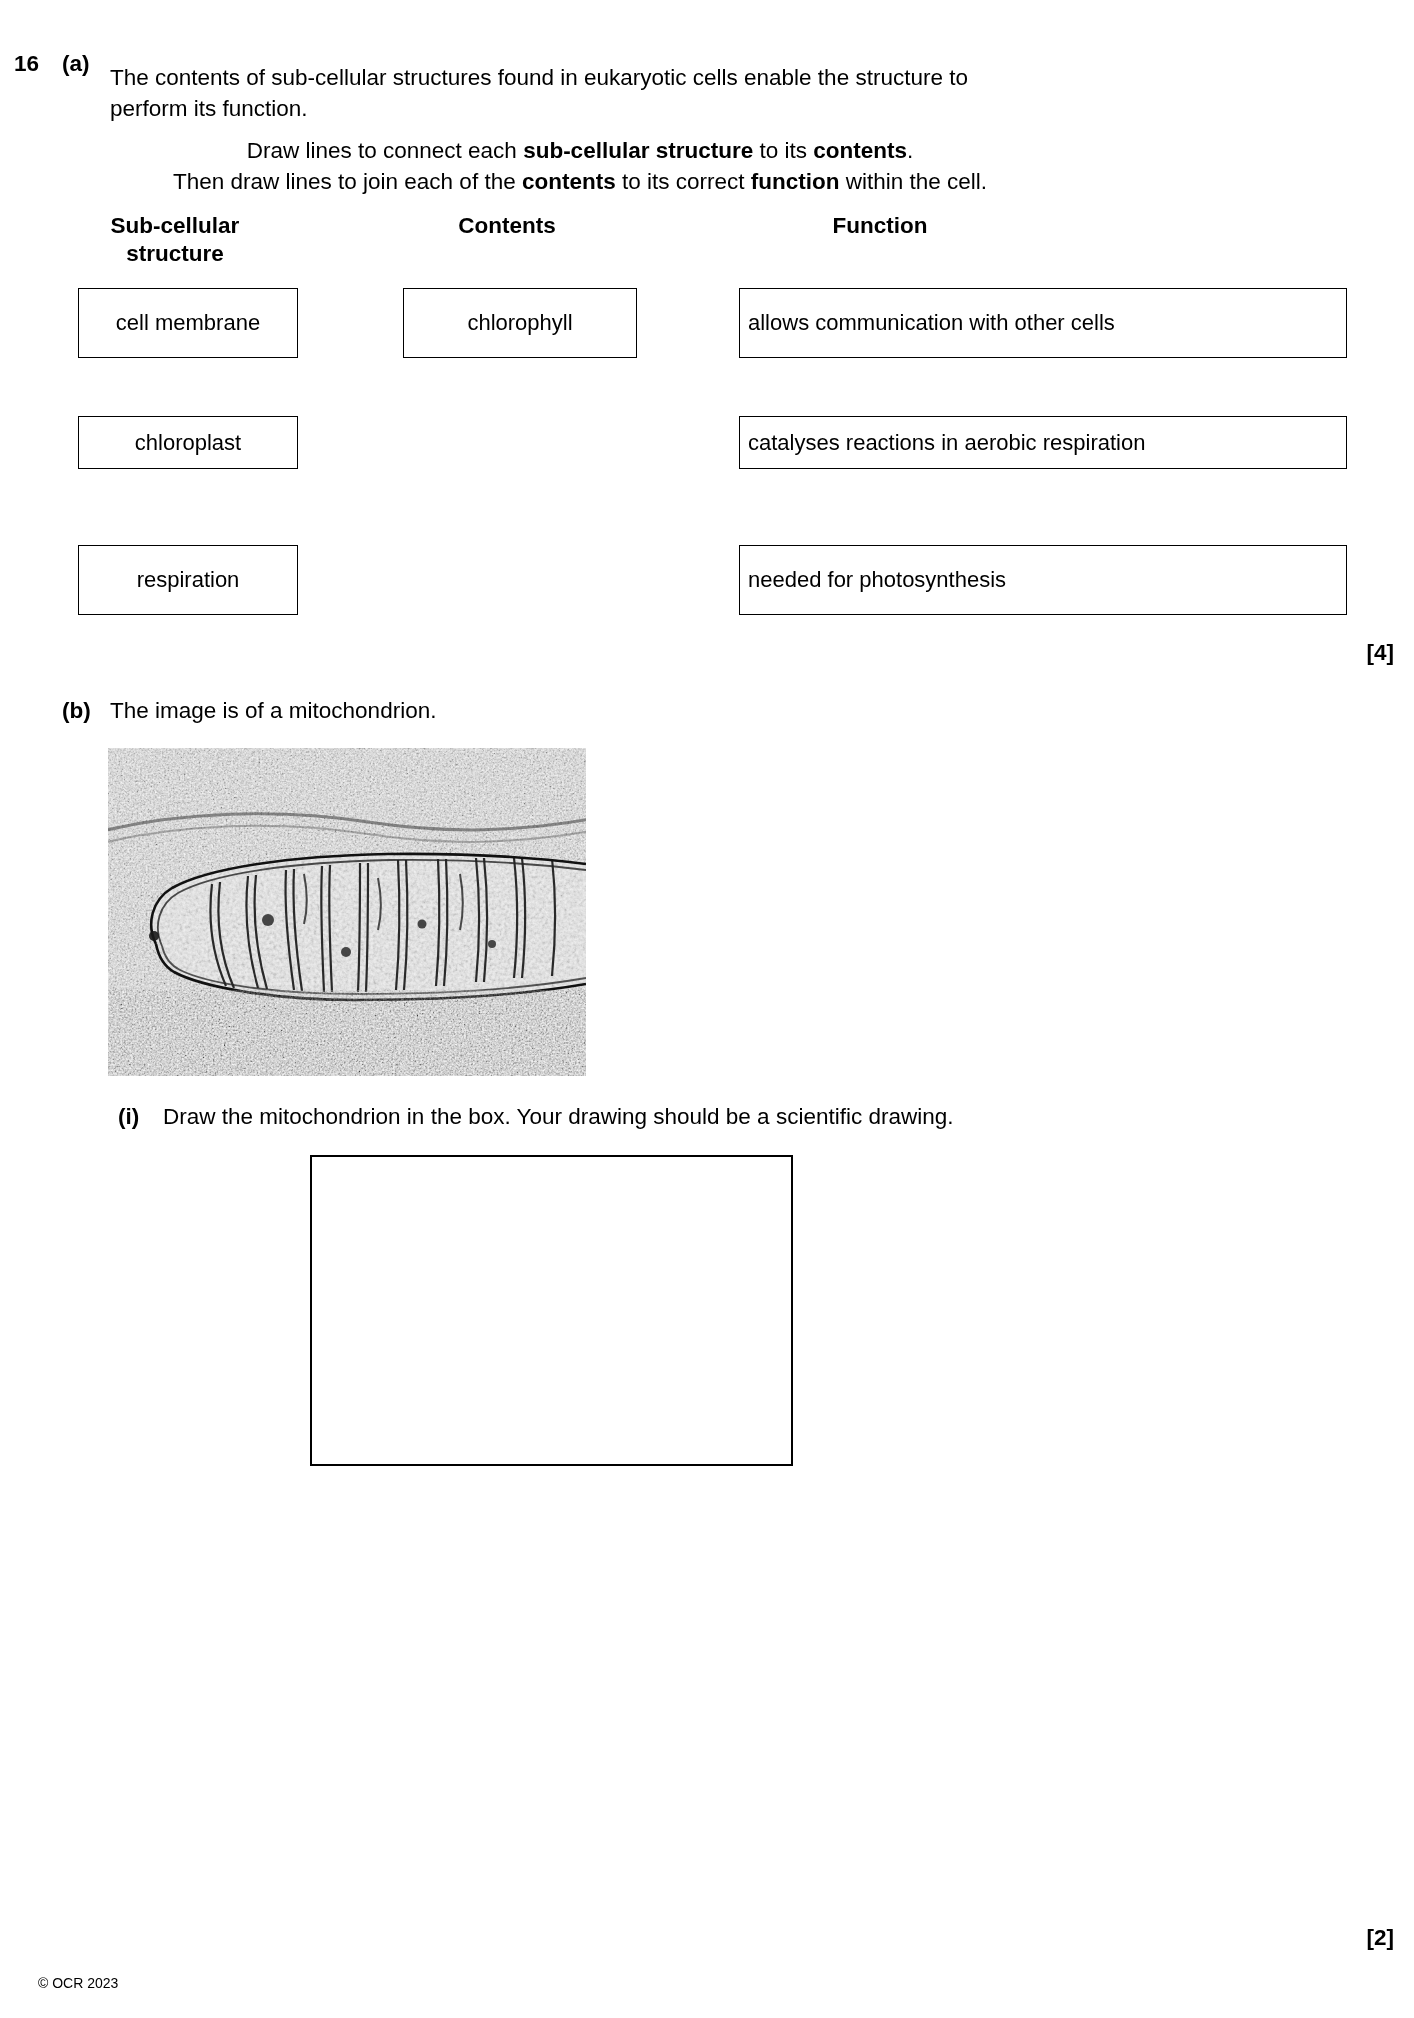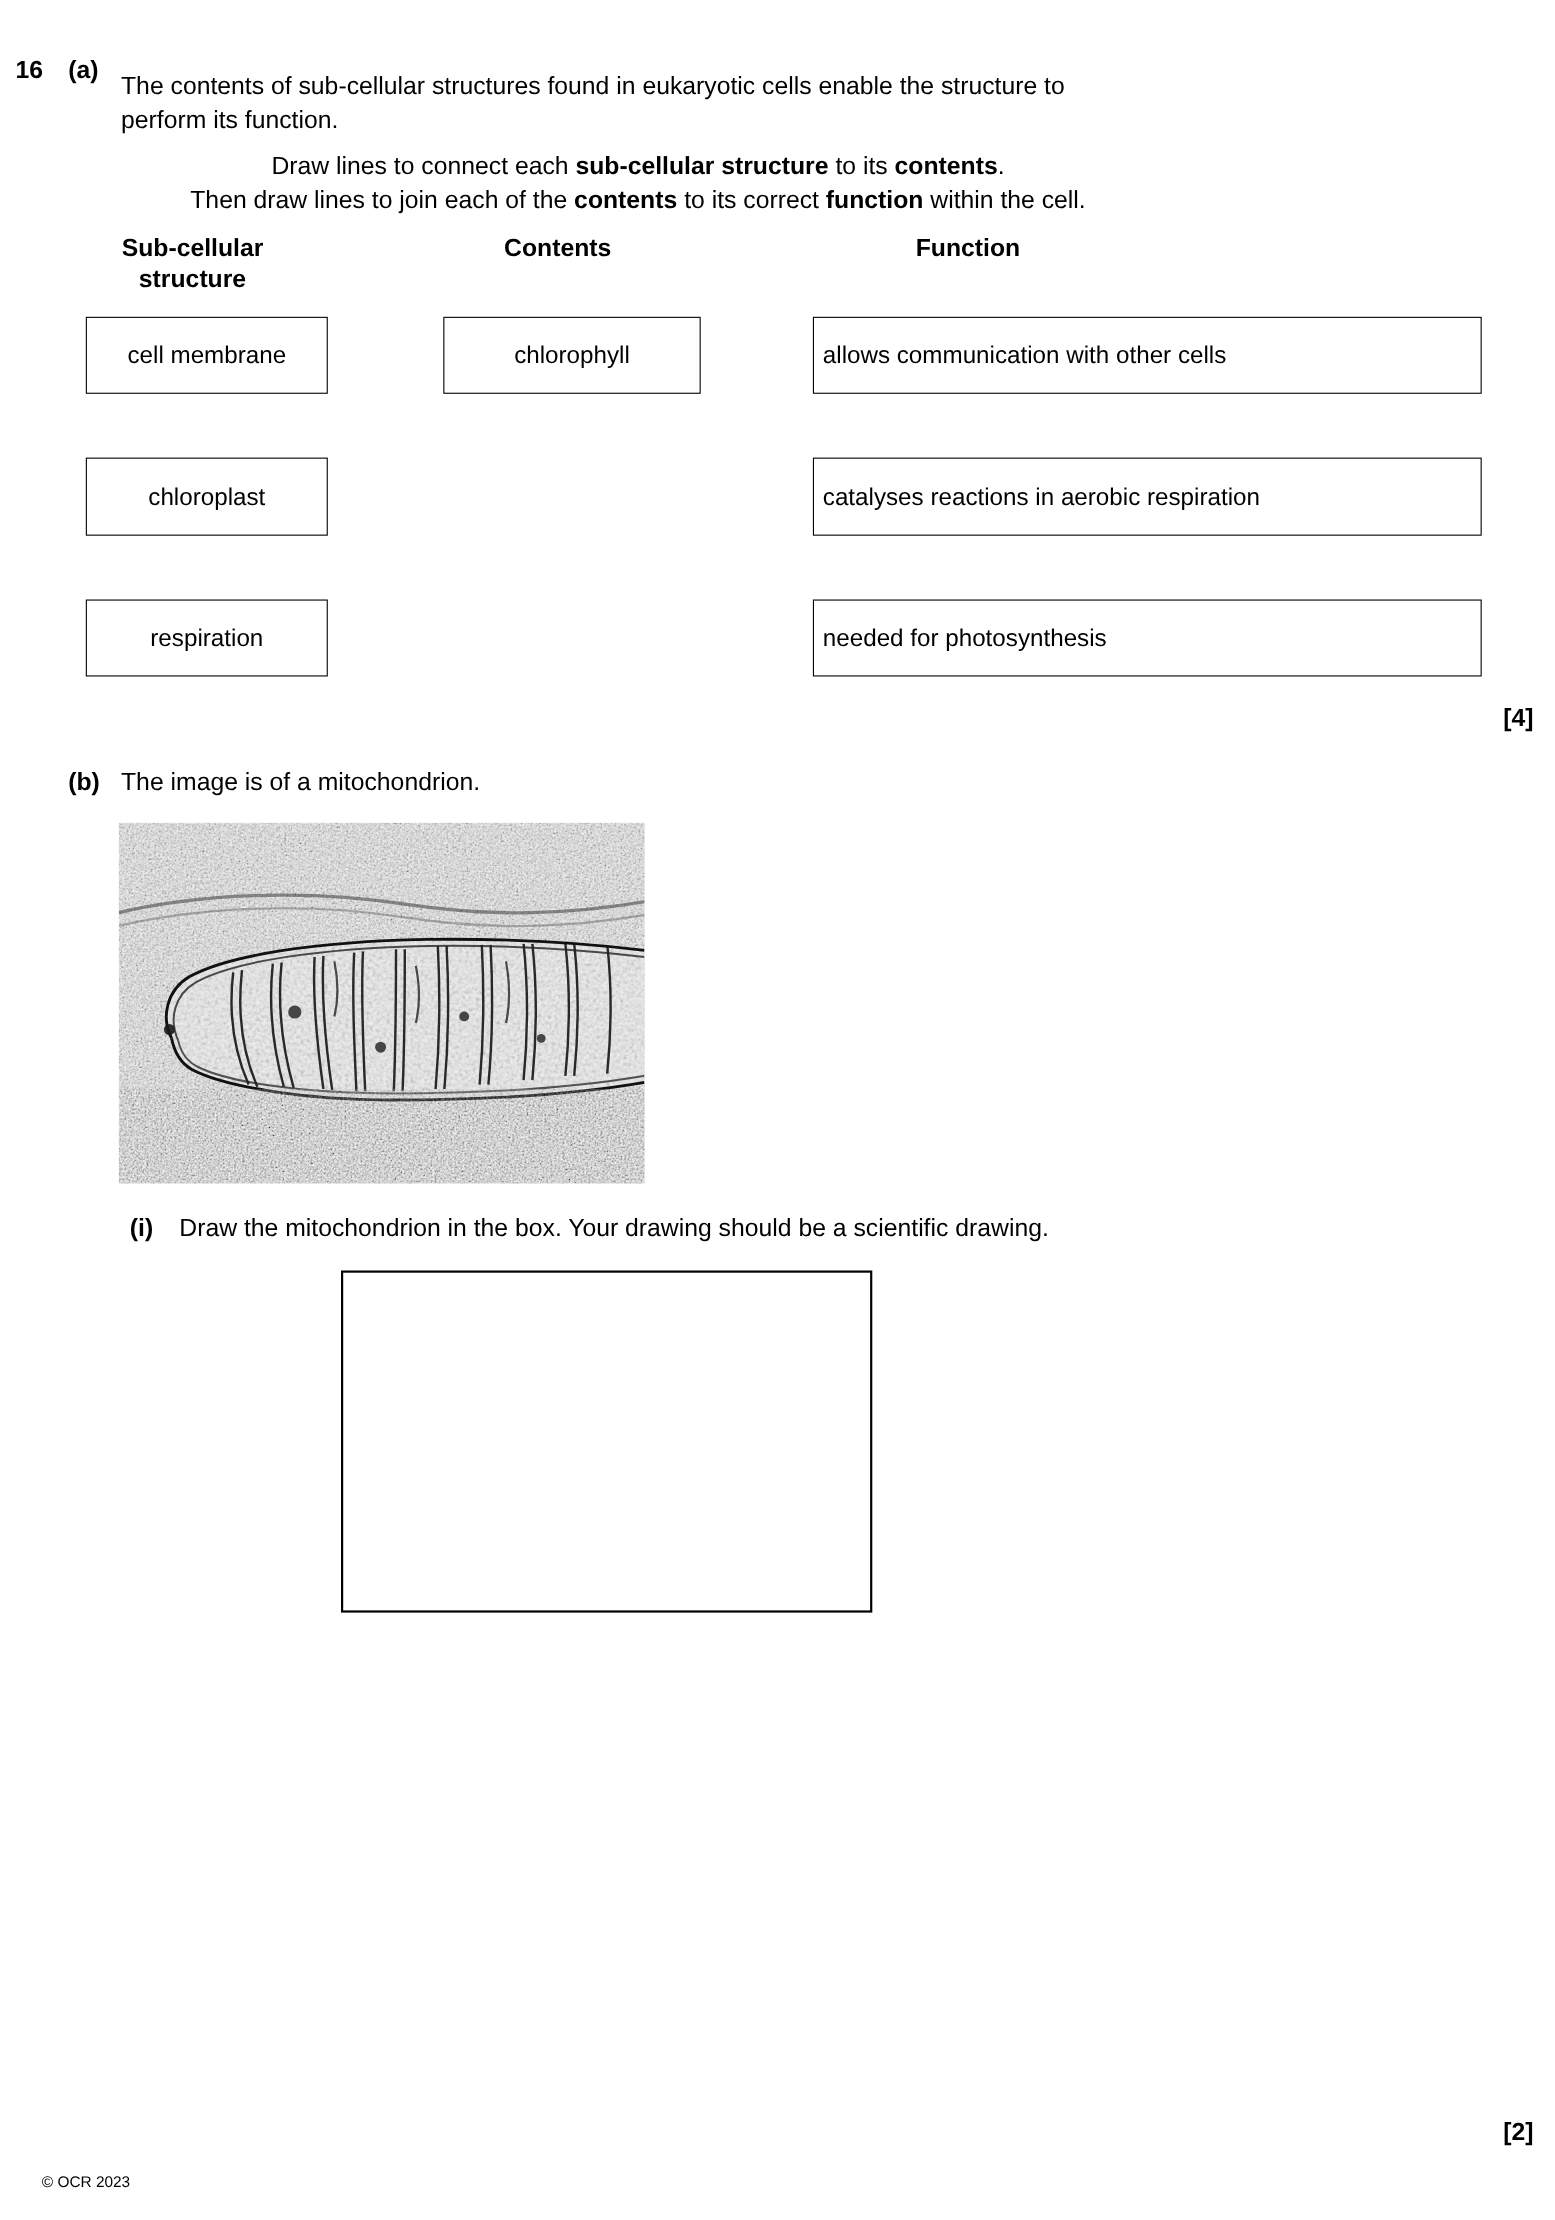--- a/index.html
+++ b/index.html
@@ -106,21 +106,21 @@
     padding-right: 6px;
   }
 
   
   .c1 { left: 65px;  width: 220px; }
   .c2 { left: 390px; width: 234px; }
   .c3 { left: 726px; width: 608px; }
 
   
   .r1 { top: 288px; height: 70px; }
-  .r2 { top: 416px; height: 71px; }
+  .r2 { top: 416px; height: 53px; }
   .r3 { top: 545px; height: 70px; }
 
   
   .mark {
     position: absolute;
     font-weight: bold;
     font-size: 22.5px;
     text-align: right;
   }
   .mark-4 { right: 20px; top: 640px; }

